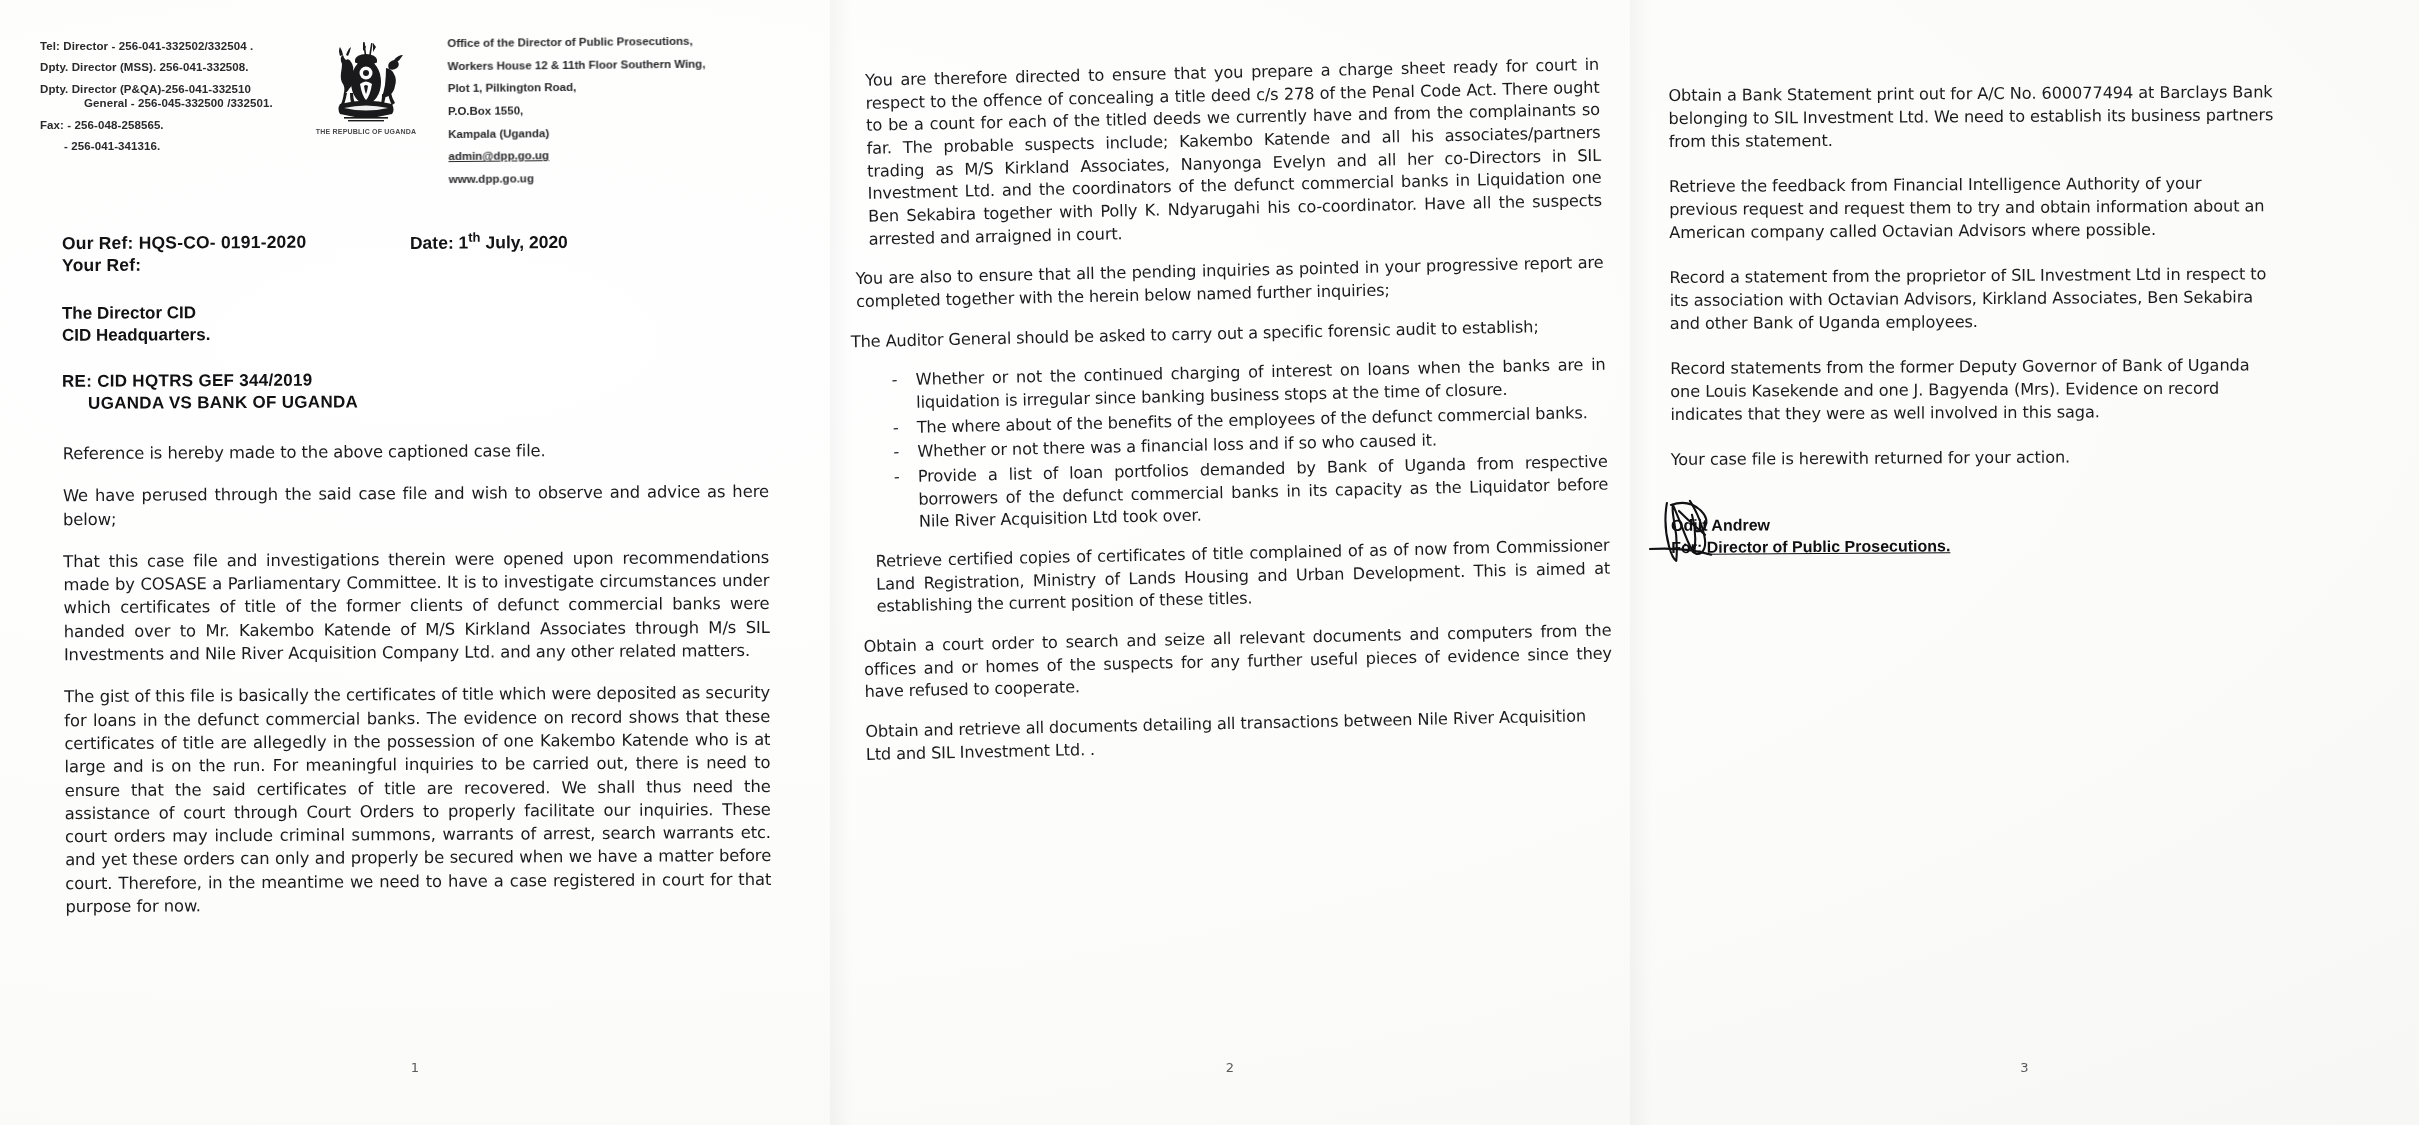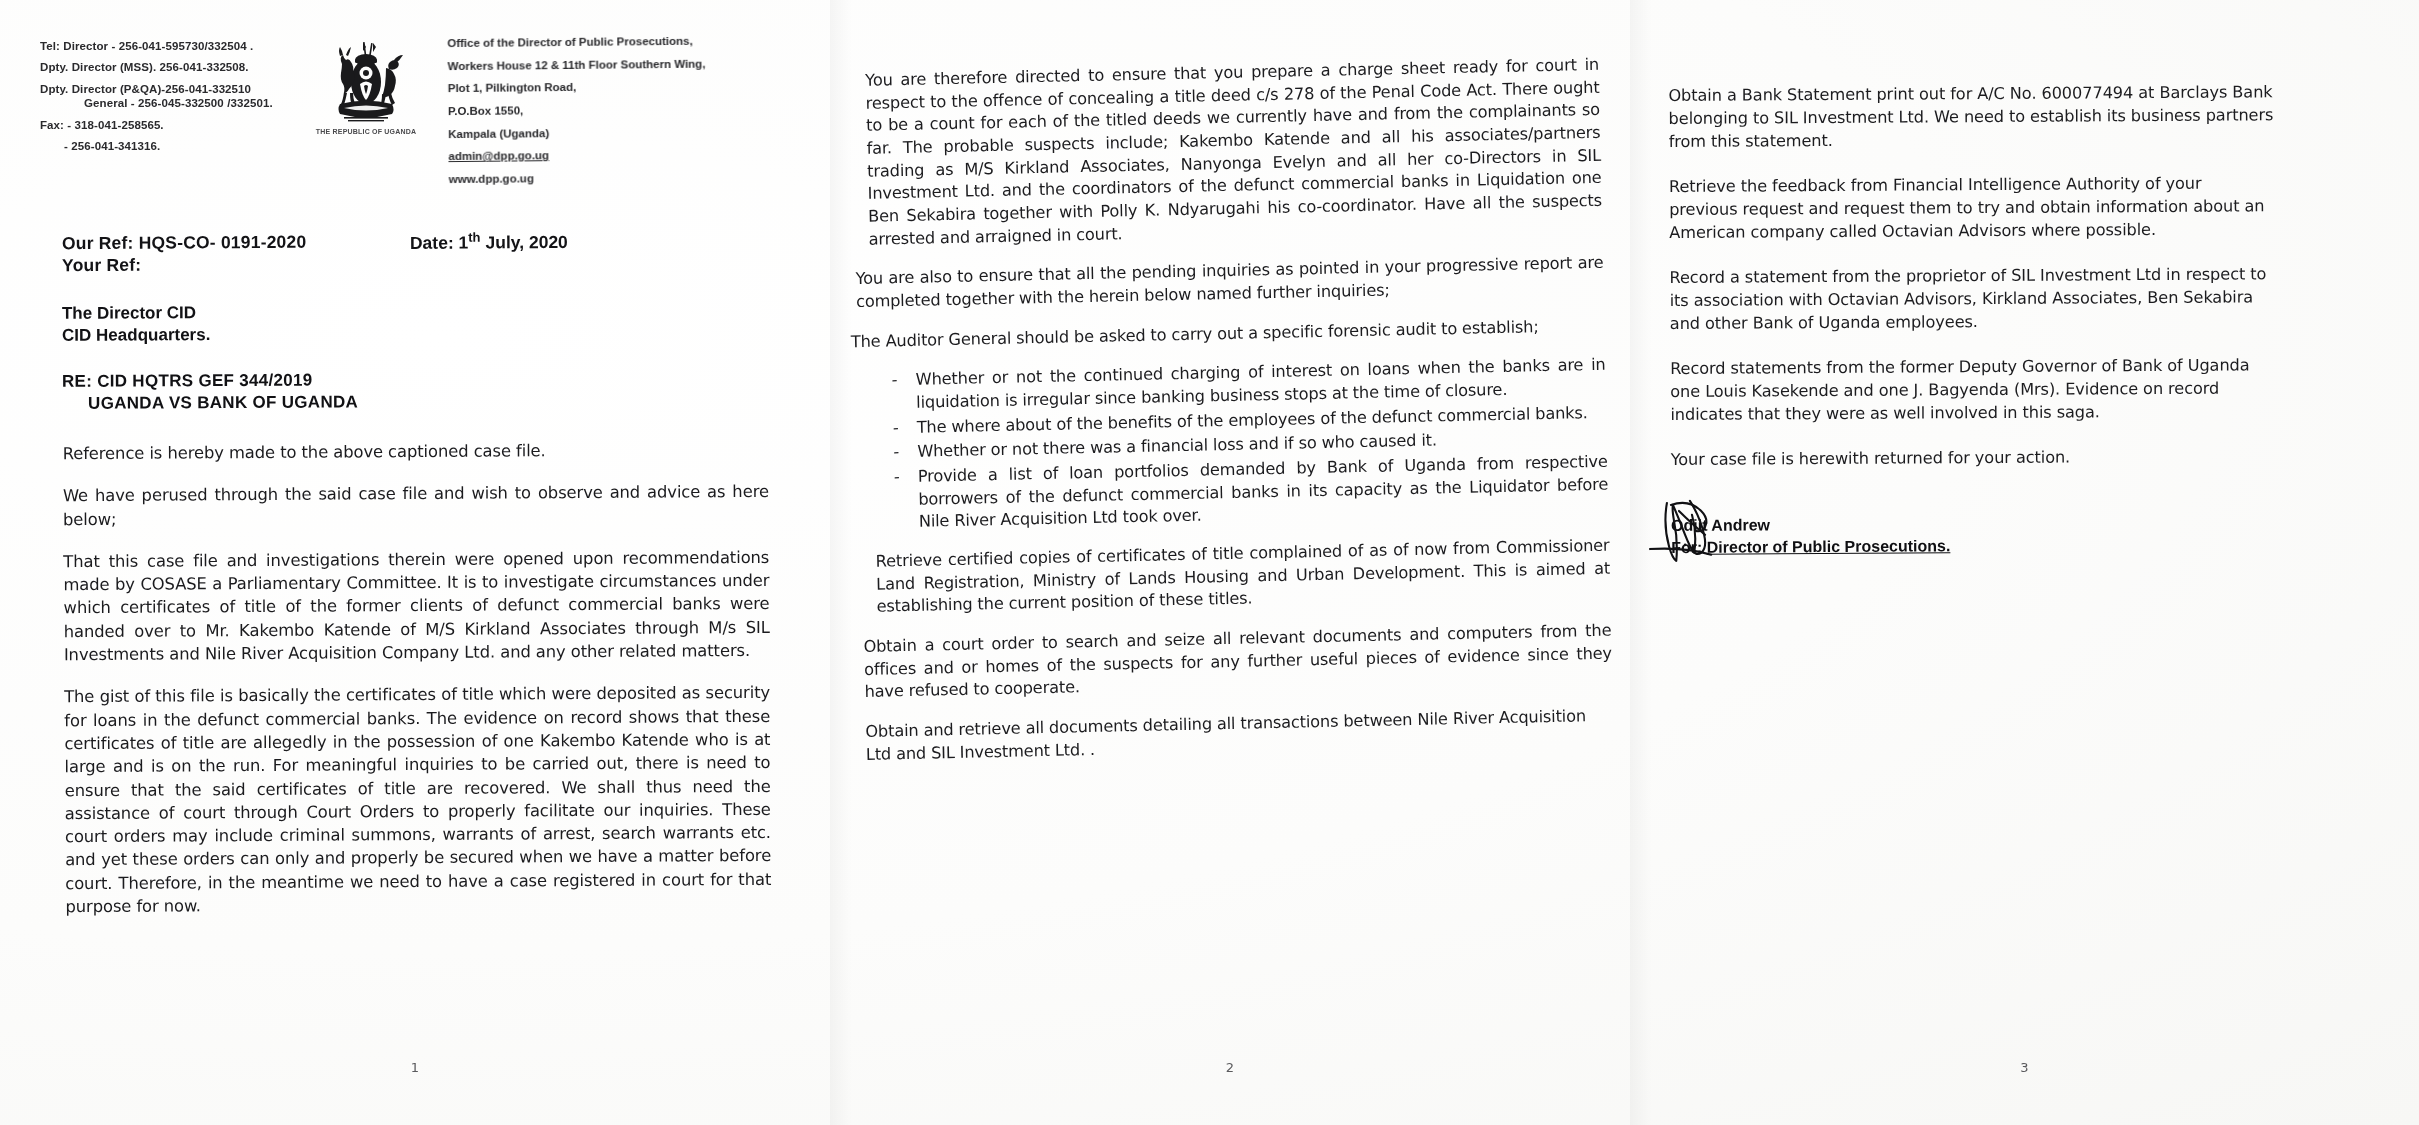--- a/index.html
+++ b/index.html
@@ -190,25 +190,25 @@
 </head>
 <body>
 
 <div id="scan-sheet">
 
   <div class="page" id="page-1">
 
     <div class="lh">
 
       <div class="lh-left">
-        <div class="l">Tel:  Director   - 256-041-595730/332504 .</div>
+        <div class="l">Tel:  Director   - 256-041-332502/332504 .</div>
         <div class="l">Dpty.  Director  (MSS). 256-041-332508.</div>
         <div class="l">Dpty. Director (P&amp;QA)-256-041-332510</div>
         <div class="l ind">General   - 256-045-332500 /332501.</div>
-        <div class="l">Fax: - 318-041-258565.</div>
+        <div class="l">Fax: - 256-048-258565.</div>
         <div class="l ind2">- 256-041-341316.</div>
       </div>
 
       <div class="crest">
         <svg width="92" height="84" viewBox="0 0 92 84">
           <g fill="#1a1a1c">
 
             <ellipse cx="46" cy="40" rx="15" ry="22"></ellipse>
             <ellipse cx="46" cy="31" rx="6.5" ry="6.5" fill="#fdfdfd"></ellipse>
             <ellipse cx="46" cy="31" rx="3" ry="3" fill="#1a1a1c"></ellipse>

